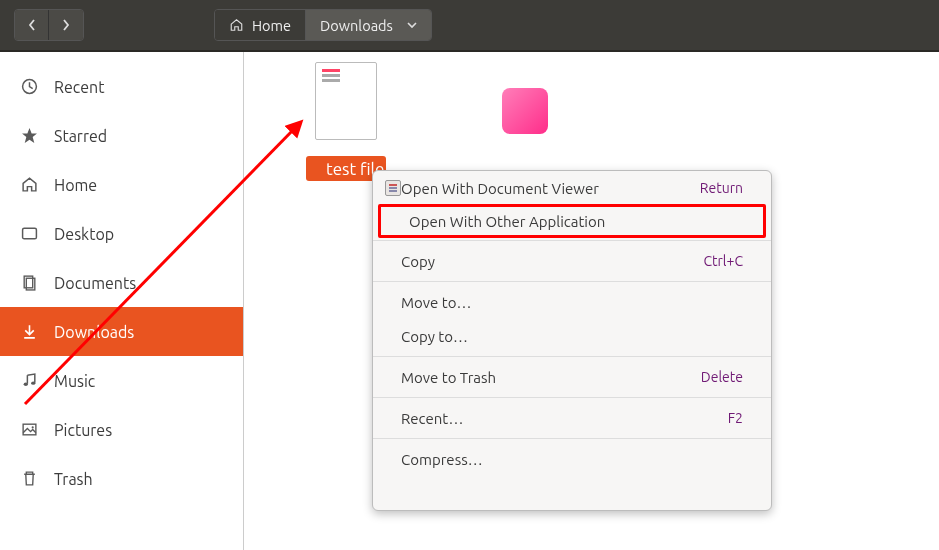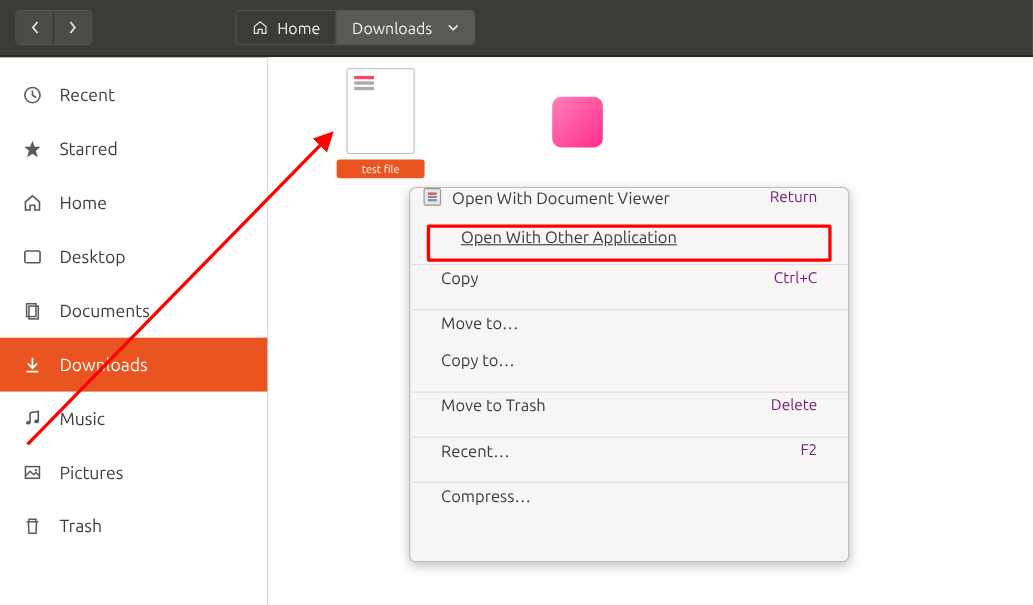--- a/index.html
+++ b/index.html
@@ -19,33 +19,33 @@
     .sidebar { width: 244px; border-right: 1px solid #ccc; padding-top: 10px; }
     .sbitem { height: 49px; display: flex; align-items: center; gap: 16px; padding: 0 20px; font-size: 16px; color: #3c3c3c; }
     .sbitem.active { background: #e95420; color: #fff; }
     .sbicon { width: 18px; height: 18px; display: inline-flex; align-items: center; justify-content: center; color: #5a5a5a; flex-shrink:0;}
     .sbitem.active .sbicon { color: #fff; }
 
     .content { flex: 1; position: relative; background: #fff; }
     .fileicon { position: absolute; top: 10px; left: 62px; width: 80px; text-align: center; }
     .fileicon .thumb { width: 62px; height: 78px; background: #fff; border:1px solid #bbb; margin: 0 auto; position:relative; border-radius:2px;}
     .fileicon .thumb::after{content:"";position:absolute;top:6px;left:6px;width:18px;height:3px;background:#f46; box-shadow:0 5px 0 #aaa, 0 10px 0 #aaa;}
-    .fileicon .label { background: #e95420; color:#fff; font-size:10px; padding:3px 20px; margin-top:5px; border-radius:3px; white-space:nowrap;}
+    .fileicon .label { background: #e95420; color:#fff; font-size:17px; padding:3px 20px; margin-top:16px; border-radius:3px; white-space:nowrap;}
 
     .pinkicon { position:absolute; top: 36px; left: 258px; width:46px; height:46px;}
     .pinkicon::before{content:"";position:absolute;inset:0;background:linear-gradient(135deg,#ff7eb9,#ff2d8a);border-radius:8px;}
 
     .ctxmenu { position: absolute; top: 118px; left: 372px; width: 400px; background: #f7f6f5; border: 1px solid #bcbcbc; border-radius: 6px; box-shadow: 0 3px 10px rgba(0,0,0,0.25); z-index: 50; }
-    .mitem { height: 34px; display: flex; padding: 0 28px; font-size: 15px; color: #3b3b3b; gap:10px;}
+    .mitem { height: 34px; display: flex; align-items: center; padding: 0 28px; font-size: 15px; color: #3b3b3b; }
     .mitem .lbl { flex:1; }
     .mitem .accel { color: #701a75; font-size:14px;}
     .first-item { padding-left: 12px; }
     .docicon{ width:16px; height:16px; background:#e9e5e2;border:1px solid #999;border-radius:2px; position:relative; flex-shrink:0;}
     .docicon::after{content:"";position:absolute;top:3px;left:3px;right:3px;height:2px;background:#c55; box-shadow:0 3px 0 #88a, 0 6px 0 #88a;}
-    .highlight { border: 3px solid #ff0000; margin: -1px 15px; border-radius:2px;text-decoration:underline; }
+    .highlight { border: 3px solid #ff0000; margin: -1px 5px; border-radius:2px; }
     .sep { height: 1px; background: #ddd; margin: 3px 0; }
 
     svg.arrow { position:absolute; top: 52px; left: 10px; width: 400px; height: 400px; z-index:40; pointer-events:none;}
 
   </style>
 </head>
 <body>
 
 <div class="toolbar">
   <div class="navbtns">

